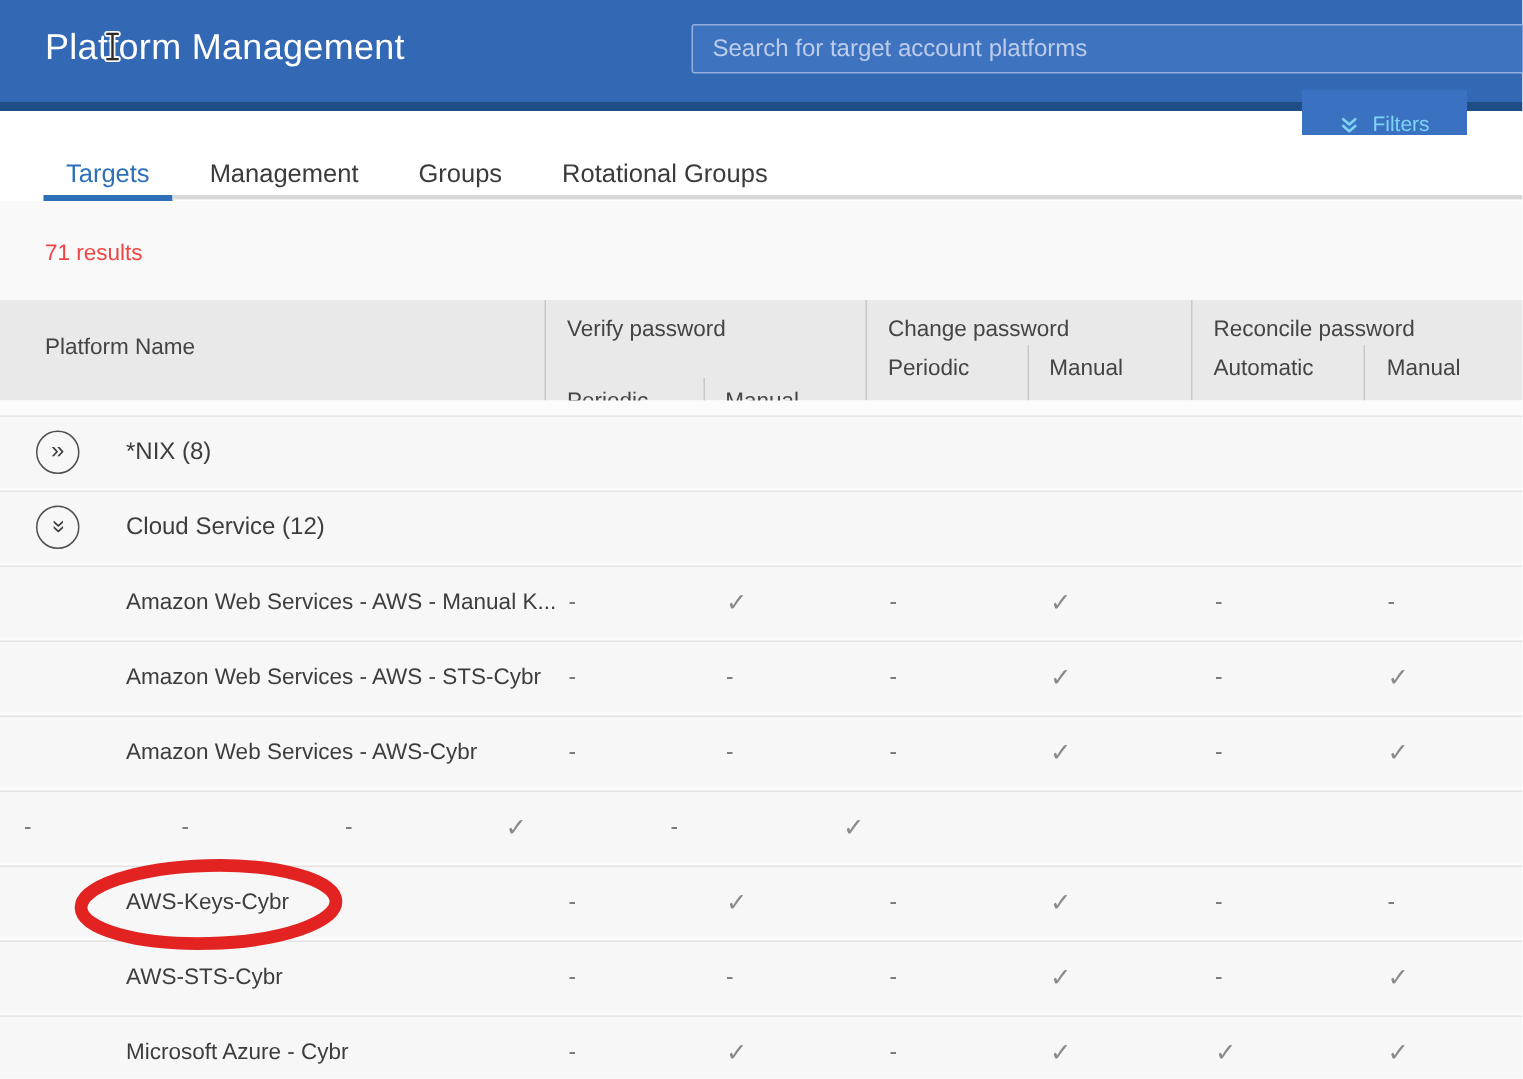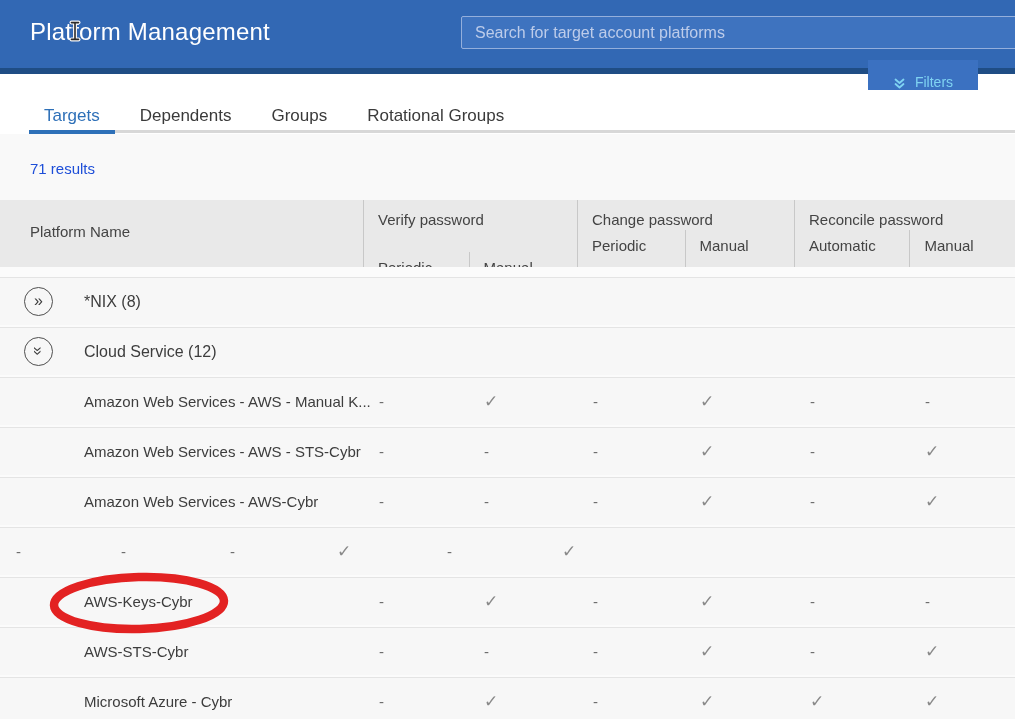--- a/index.html
+++ b/index.html
@@ -36,21 +36,21 @@
   
   .tabs-row { position:absolute; top:96px; left:0; width:1015px; height:40px;
     display:flex; padding-left:44px; gap:40px; align-items:flex-start; }
   .tab { font-size:17px; color:#3a3a3a; padding-top:10px; cursor:pointer; white-space:nowrap; background:none; border:none; font-family:inherit; }
   .tab.active { color:#2e70b8; }
   .tab-underline-active { position:absolute; top:130px; left:29px; width:86px; height:4px; background:#2e70b8; }
   .tab-underline-track  { position:absolute; top:130px; left:115px; width:900px; height:3px; background:#d8d8d8; }
 
   
   .results-bar { position:absolute; top:134px; left:0; width:1015px; height:66px; background:#f9f9f9; }
-  .results-count { position:absolute; left:30px; top:26px; font-size:15px; color:#1d4ed8; }
+  .results-count { position:absolute; left:30px; top:26px; font-size:15px; color:#ef4444; }
 
   
   .table-head { position:absolute; top:200px; left:0; width:1015px; height:67px; background:#e9e9e9; }
   .platform-name-label { position:absolute; left:30px; bottom:27px; font-size:15px; color:#444; }
   .head-groups { position:absolute; left:363px; top:0; height:67px; display:flex; }
   .hgroup { border-left:1px solid #c8c8c8; display:flex; flex-direction:column; justify-content:space-between; height:100%; }
   .hgroup.g0 { width:214px;gap:24px; } .hgroup.g1 { width:217px; } .hgroup.g2 { width:221px; }
   .hgroup-label { padding:11px 0 0 14px; font-size:15px; color:#444; white-space:nowrap; }
   .hsub { display:flex; }
   .hsub-cell { padding:7px 0 13px 14px; font-size:15px; color:#444; white-space:nowrap; }
@@ -112,21 +112,21 @@
         <path d="M2.5 2.5 L6.5 6 L10.5 2.5"></path>
         <path d="M2.5 7 L6.5 10.5 L10.5 7"></path>
       </g>
     </svg>
   </span>
   <span>Filters</span>
 </button>
 
 <div class="tabs-row">
   <button class="tab active">Targets</button>
-  <button class="tab">Dependents</button>
+  <button class="tab">Management</button>
   <button class="tab">Groups</button>
   <button class="tab">Rotational Groups</button>
 </div>
 <div class="tab-underline-active"></div>
 <div class="tab-underline-track"></div>
 
 <div class="results-bar">
   <div class="results-count">71 results</div>
 </div>
 

